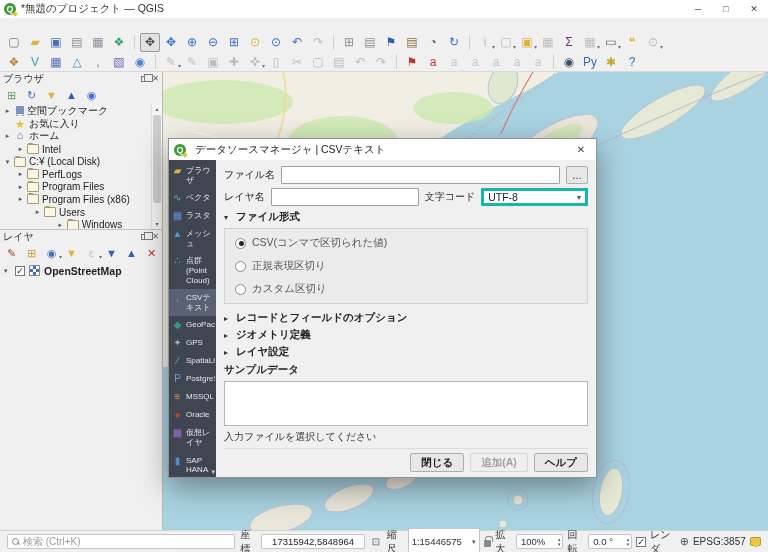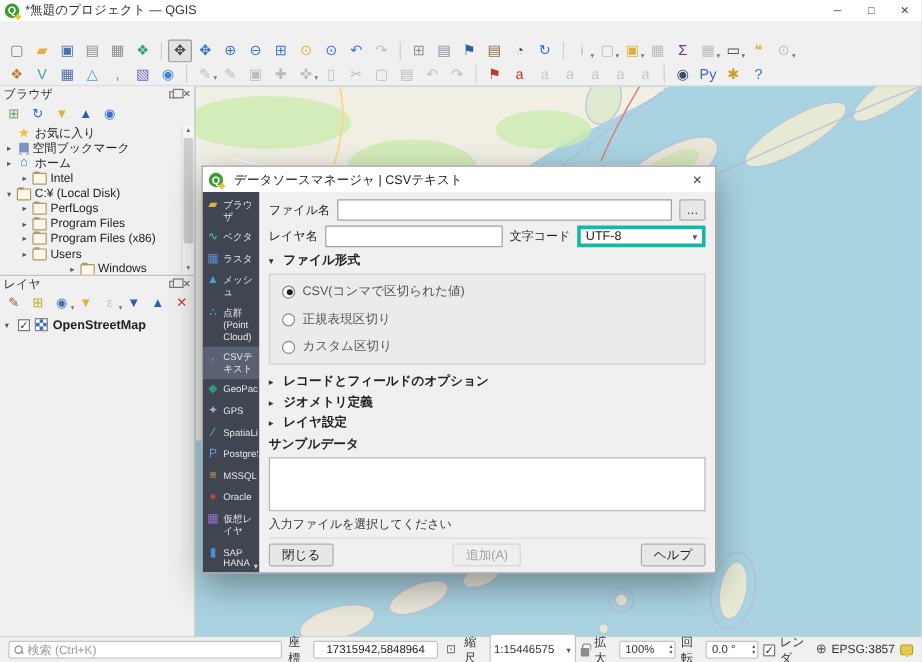--- a/index.html
+++ b/index.html
@@ -114,21 +114,21 @@
   .sec-hdr { display:flex; align-items:center; gap:4px; flex:none; }
   .sec-hdr .exp-arrow { font-size:8px; color:#333; width:8px; }
   .sec-hdr .sec-label { font-weight:bold; font-size:10.5px; color:#222; }
   .groupbox { border:1px solid #d2d2d2; background:#ebebeb; padding:7px 10px; display:flex; flex-direction:column; gap:9px; flex:none; }
   .radio-row { display:flex; align-items:center; gap:6px; }
   .radio { width:11px; height:11px; border:1px solid #8a8a8a; border-radius:50%; background:#fff; position:relative; flex:none; }
   .radio-row.checked .radio::after { content:""; position:absolute; left:2.5px; top:2.5px; width:5px; height:5px; border-radius:50%; background:#222; }
   .radio-label { font-size:10.5px; color:#555; }
   .sample-box { flex:1; background:#fff; border:1px solid #b5b5b5; }
   .dlg-msg { font-size:10px; color:#333; flex:none; }
-  .dlg-footer { border-top:1px solid #dcdcdc; padding-top:4px; display:flex; justify-content:space-between; gap:6px; flex:none; }
+  .dlg-footer { border-top:1px solid #dcdcdc; padding-top:4px; display:flex; justify-content:flex-end; gap:6px; flex:none;font-weight:bold; }
   .dbtn { min-width:52px; height:19px; background:#e7e7e7; border:1px solid #adadad; border-radius:2px; font-size:10.5px; display:flex; align-items:center; justify-content:center; padding:0 10px; color:#222; }
   .dbtn.disabled { color:#a2a2a2; background:#efefef; border-color:#d6d6d6; }
 </style>
 </head>
 <body>
 
 <div id="app">
 
   <div class="titlebar">
     <span class="qlogo">Q</span>
@@ -372,28 +372,28 @@
               <span class="gi" style="color: rgb(45, 95, 176);">▲</span>
             </span>
             <span class="ptbtn">
               <span class="gi" style="color: rgb(58, 111, 216);">◉</span>
             </span>
           </div>
         <div class="tree">
           <div>
 
           <div class="trow">
+                <span class="exp">▸</span>
+                <span class="ticon ic-bookmark"></span>
+                <span class="tlabel">空間ブックマーク</span>
+              </div>
+              <div class="trow">
                 <span class="exp"></span>
                 <span class="ticon ic-star"></span>
                 <span class="tlabel">お気に入り</span>
-              </div>
-              <div class="trow">
-                <span class="exp">▸</span>
-                <span class="ticon ic-bookmark"></span>
-                <span class="tlabel">空間ブックマーク</span>
               </div>
               <div class="trow">
                 <span class="exp">▸</span>
                 <span class="ticon ic-home"></span>
                 <span class="tlabel">ホーム</span>
               </div>
               <div class="trow" style="padding-left: 17px;">
                 <span class="exp">▸</span>
                 <span class="ticon ic-folder"></span>
                 <span class="tlabel">Intel</span>
@@ -411,21 +411,21 @@
               <div class="trow" style="padding-left: 17px;">
                 <span class="exp">▸</span>
                 <span class="ticon ic-folder"></span>
                 <span class="tlabel">Program Files</span>
               </div>
               <div class="trow" style="padding-left: 17px;">
                 <span class="exp">▸</span>
                 <span class="ticon ic-folder"></span>
                 <span class="tlabel">Program Files (x86)</span>
               </div>
-              <div class="trow" style="padding-left: 17px;">
+              <div class="trow" style="padding-left: 34px;">
                 <span class="exp">▸</span>
                 <span class="ticon ic-folder"></span>
                 <span class="tlabel">Users</span>
               </div>
               <div class="trow" style="padding-left: 17px; justify-content: center;">
                 <span class="exp">▸</span>
                 <span class="ticon ic-folder"></span>
                 <span class="tlabel">Windows</span>
               </div>
             </div>

